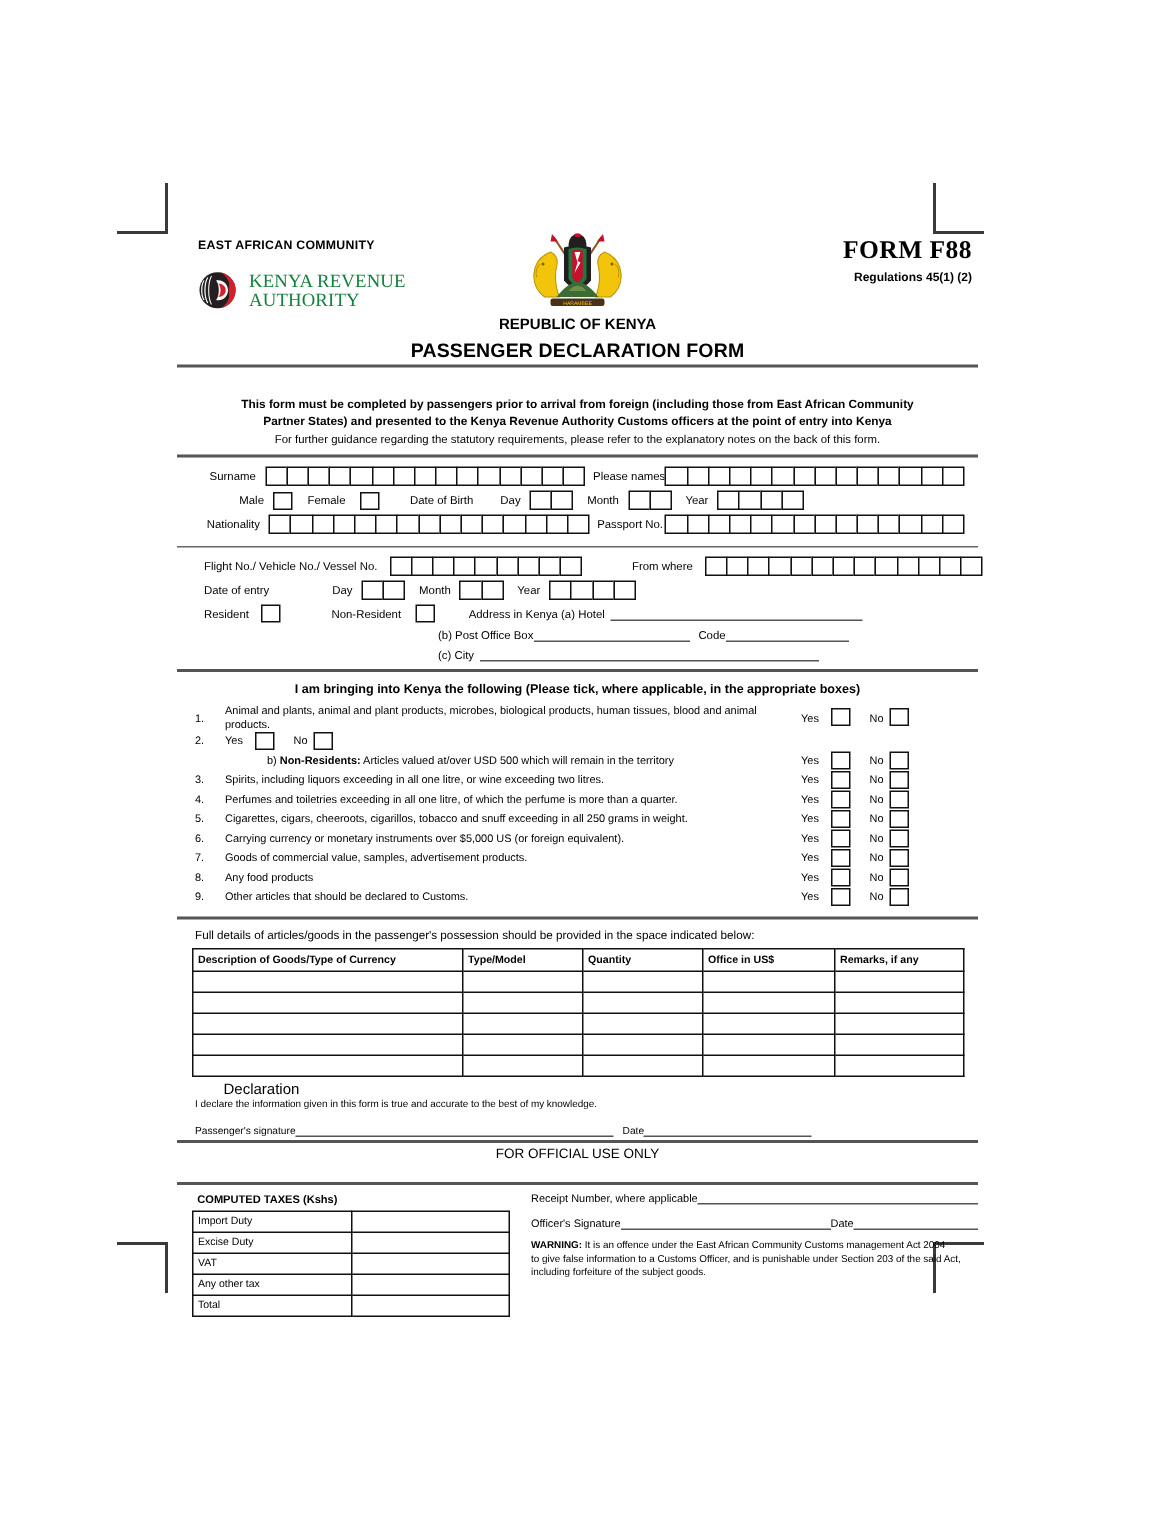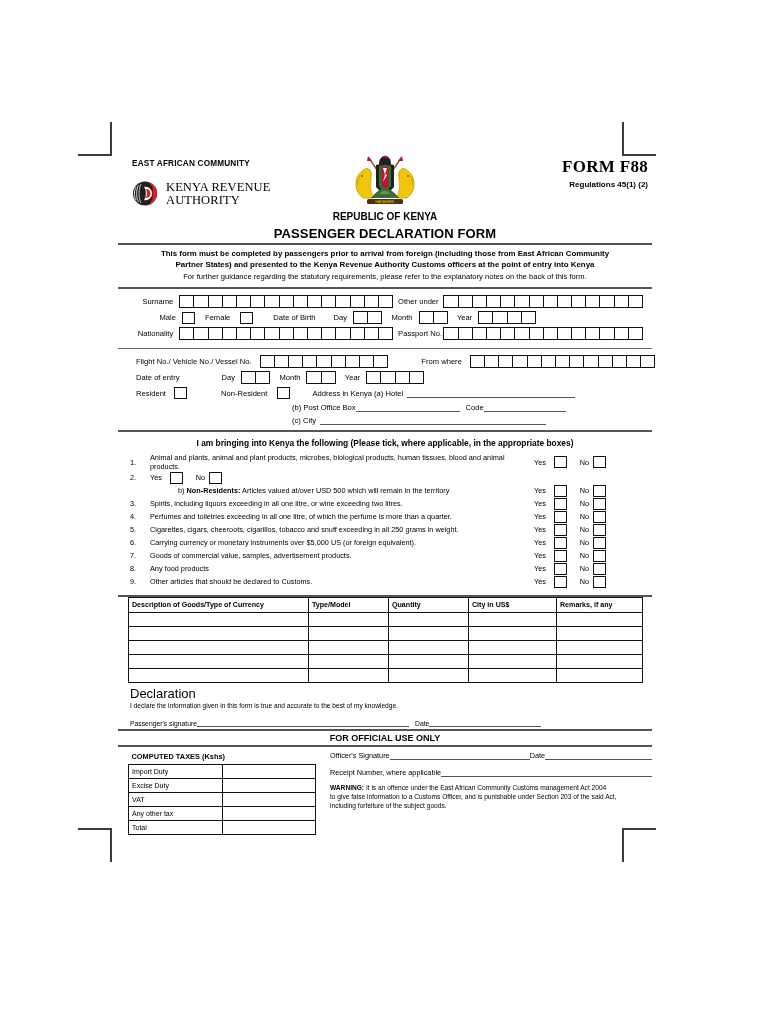--- a/index.html
+++ b/index.html
@@ -52,21 +52,21 @@
     position: absolute; left: 14px; top: 4px;
     font-size: 8.2px; font-weight: bold; letter-spacing: .2px;
   }
   .kra {
     position: absolute; left: 14px; top: 25px;
     display: flex; align-items: center; gap: 4px;
   }
   .kra-mark { width: 30px; height: 27px; }
   .kra-txt {
     font-family: "Liberation Serif", serif;
-    line-height: .98; color: #000000;
+    line-height: .98; color: #15803d;
   }
   .kra-txt div:first-child { font-size: 12.5px; letter-spacing: .1px; }
   .kra-txt div:last-child  { font-size: 12.5px; letter-spacing: .1px; }
 
   .arms { position: absolute; left: 50%; transform: translateX(-50%); top: -1px; }
   .rok {
     position: absolute; left: 50%; transform: translateX(-50%); top: 56px;
     font-size: 10px; font-weight: bold; white-space: nowrap;
   }
   .pdf-title {
@@ -77,21 +77,21 @@
     position: absolute; right: 4px; top: 2px; text-align: right;
   }
   .formno .f1 { font-size: 17px; font-weight: bold; letter-spacing: .3px; font-family: Liberation Serif, serif; }
   .formno .f2 { font-size: 8px; font-weight: bold; margin-top: 3px; }
 
   
   .rule      { border-top: 2.5px solid #555; }
   .rule-thin { border-top: 1px solid #666; }
 
   
-  .intro { padding: 4px 12px 5px 12px; text-align: center; }
+  .intro { padding: 20px 12px 5px 12px; text-align: center; }
   .intro .b { font-size: 7.9px; font-weight: bold; line-height: 1.33; }
   .intro .n { font-size: 7.6px; line-height: 1.45; margin-top: 1px; }
 
   
   .block { padding: 6px 10px 5px 10px; }
   .frow { display: flex; align-items: center; margin-bottom: 3px; }
   .lbl { font-size: 7.6px; white-space: nowrap; }
   .lbl-r { text-align: right; }
   .boxes { display: flex; }
   .bx {
@@ -133,33 +133,33 @@
   }
   table.goods th, table.goods td {
     border: 1px solid #111; height: 12px;
     font-size: 7.1px; font-weight: bold; padding: 1px 3px;
     text-align: left; vertical-align: middle;
   }
   table.goods td { font-weight: normal; height: 11px; }
 
   
   .decl { padding: 3px 10px 2px 12px; }
-  .decl .h { font-size: 13px; }
+  .decl .h { font-size: 10px; margin-left: 19px; }
   .decl .p { font-size: 6.6px; margin-top: 1px; }
   .sigrow { display: flex; align-items: flex-end; font-size: 6.8px; margin-top: 8px; }
 
   .official {
-    text-align: center; font-size: 9px; font-weight: bold;
-    padding: 2px 0 2px 0;
+    text-align: center; font-size: 9px; font-weight: normal;
+    padding: 2px 0 14px 0;
   }
 
   
   .bottom { display: flex; padding: 3px 0 0 10px; }
   table.taxes {
-    border-collapse: collapse; width: 188px; table-layout: fixed;
+    border-collapse: collapse; width: 212px; table-layout: fixed;
   }
   table.taxes td {
     border: 1px solid #111; font-size: 7px; padding: 1px 3px; height: 11px;
   }
   table.taxes td.hd {
     font-weight: bold; font-size: 7.4px; border: none;
     border-bottom: 1px solid #111; padding-bottom: 2px;
   }
   .official-right { flex: 1 1 auto; padding-left: 14px; }
   .offline { font-size: 7.3px; display: flex; align-items: flex-end; margin-bottom: 7px; }
@@ -271,21 +271,21 @@
           <span class="bx"></span>
           <span class="bx"></span>
           <span class="bx"></span>
           <span class="bx"></span>
           <span class="bx"></span>
           <span class="bx"></span>
           <span class="bx"></span>
           <span class="bx"></span>
           <span class="bx"></span>
         </span>
-      <span class="lbl" style="margin-left:6px;width:48px;">Other under</span>
+      <span class="lbl" style="margin-left:6px;width:48px;">Please names</span>
       <span class="boxes" id="othernames-boxes">
           <span class="bx"></span>
           <span class="bx"></span>
           <span class="bx"></span>
           <span class="bx"></span>
           <span class="bx"></span>
           <span class="bx"></span>
           <span class="bx"></span>
           <span class="bx"></span>
           <span class="bx"></span>
@@ -539,34 +539,35 @@
           <span class="yl">Yes</span>
           <span class="tick"></span>
           <span class="nl">No</span>
           <span class="tick"></span>
         </div>
       </div>
     </div>
 
   <div class="rule" style="margin-top:4px;"></div>
 
+  <div class="goods-note">Full details of articles/goods in the passenger's possession should be provided in the space indicated below:</div>
   <table class="goods">
     <colgroup>
       <col style="width:180px">
         <col style="width:80px">
         <col style="width:80px">
       <col style="width:88px">
         <col style="width:86px">
     </colgroup>
     <thead>
         <tr id="goods-head">
           <th>Description of Goods/Type of Currency</th>
           <th>Type/Model</th>
           <th>Quantity</th>
-          <th>City in US$</th>
+          <th>Office in US$</th>
           <th>Remarks, if any</th>
         </tr>
       </thead>
     <tbody id="goods-body">
         <tr>
           <td>&nbsp;</td>
           <td>&nbsp;</td>
           <td>&nbsp;</td>
           <td>&nbsp;</td>
           <td>&nbsp;</td>
@@ -643,29 +644,29 @@
           </tr>
           <tr>
             <td style="width: 108px;">Total</td>
             <td>&nbsp;</td>
           </tr>
         </tbody>
     </table>
 
     <div class="official-right">
       <div class="offline">
+        <span>Receipt Number, where applicable</span>
+        <span class="uline" style="flex:1 1 auto;"></span>
+      </div>
+      <div class="offline">
         <span>Officer's Signature</span>
         <span class="uline" style="width:140px;"></span>
         <span>Date</span>
         <span class="uline" style="flex:1 1 auto;"></span>
       </div>
-      <div class="offline">
-        <span>Receipt Number, where applicable</span>
-        <span class="uline" style="flex:1 1 auto;"></span>
-      </div>
       <div class="warn">
         <div><b>WARNING:</b><span> It is an offence under the East African Community Customs management Act 2004</span></div>
         <div>to give false information to a Customs Officer, and is punishable under Section 203 of the said Act,</div>
         <div>including forfeiture of the subject goods.</div>
       </div>
     </div>
   </div>
 
 </div>
 

